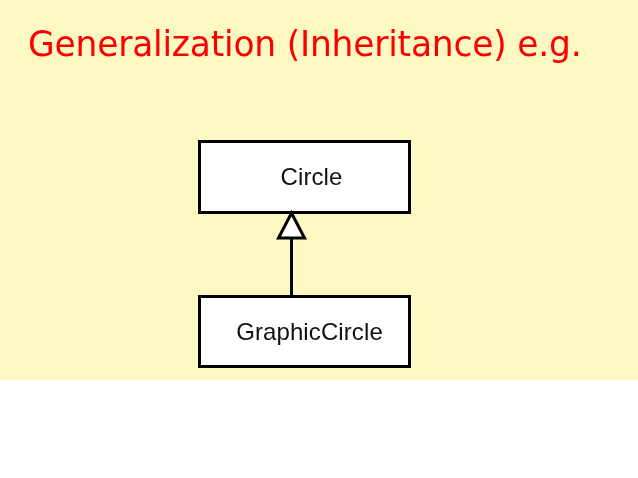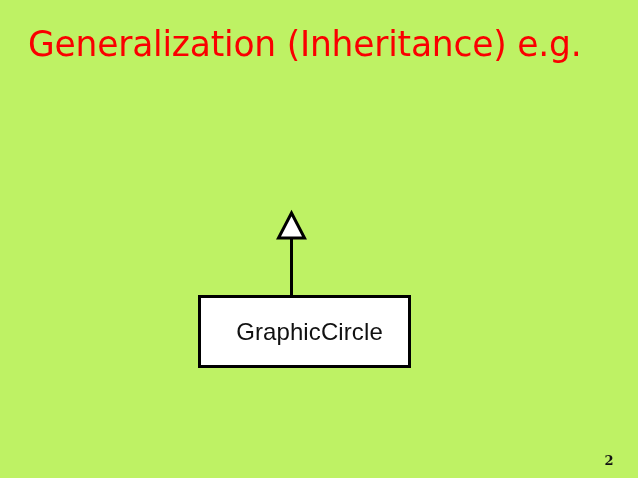--- a/index.html
+++ b/index.html
@@ -3,22 +3,22 @@
 <meta charset="utf-8">
 <style>
   html, body {
     margin: 0;
     padding: 0;
     background: #ffffff;
   }
   #slide {
     position: relative;
     width: 638px;
-    height: 478px;
-    background: #bef264;
+    height: 380px;
+    background: #fef9c3;
     overflow: hidden;
     font-family: "Liberation Sans", sans-serif;
   }
 
   
   #slide-title {
     position: absolute;
     left: 28px;
     top: 18px;
     width: 570px;
@@ -108,20 +108,23 @@
 </style>
 </head>
 <body>
 
 <div id="slide">
 
   <div id="slide-title">Generalization (Inheritance) e.g.</div>
 
   <div id="diagram">
 
+    <div id="class-circle" class="uml-class">
+      <span class="uml-class-name">Circle</span>
+    </div>
 
     <svg id="generalization" viewBox="0 0 44 92">
 
       <line x1="21.5" y1="30" x2="21.5" y2="90" stroke="#000000" stroke-width="3"></line>
 
       <polygon points="21.5,5 34.5,30 8.5,30" fill="#ffffff" stroke="#000000" stroke-width="3" stroke-linejoin="miter"></polygon>
     </svg>
 
     <div id="class-graphiccircle" class="uml-class">
       <span class="uml-class-name">GraphicCircle</span>

